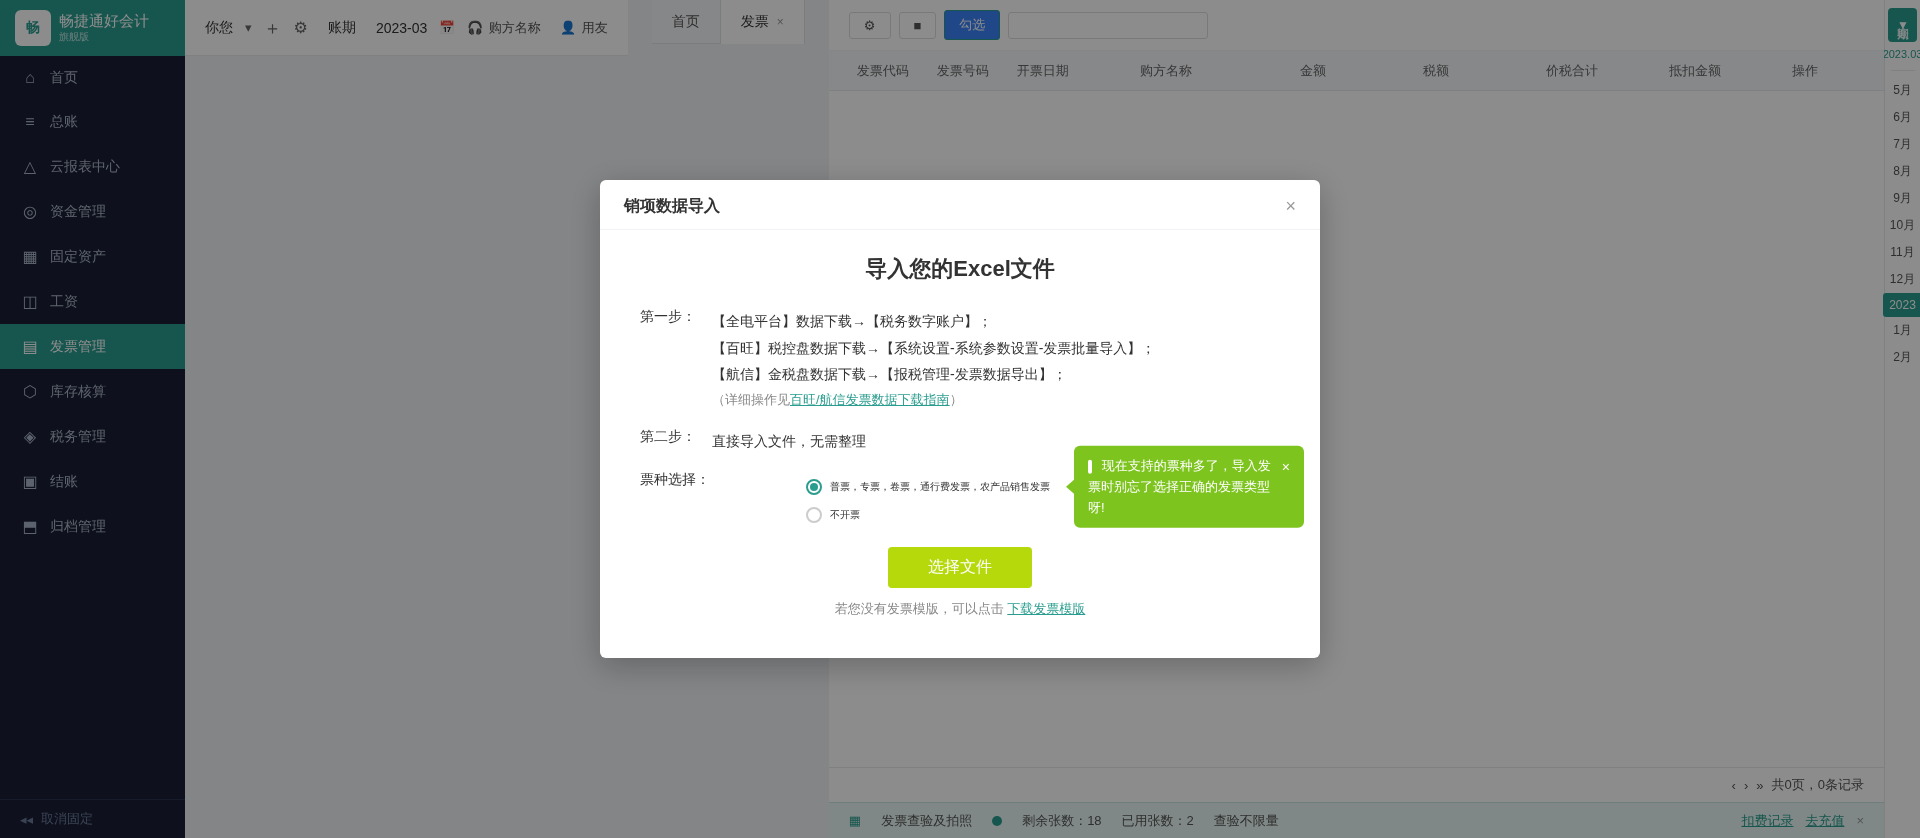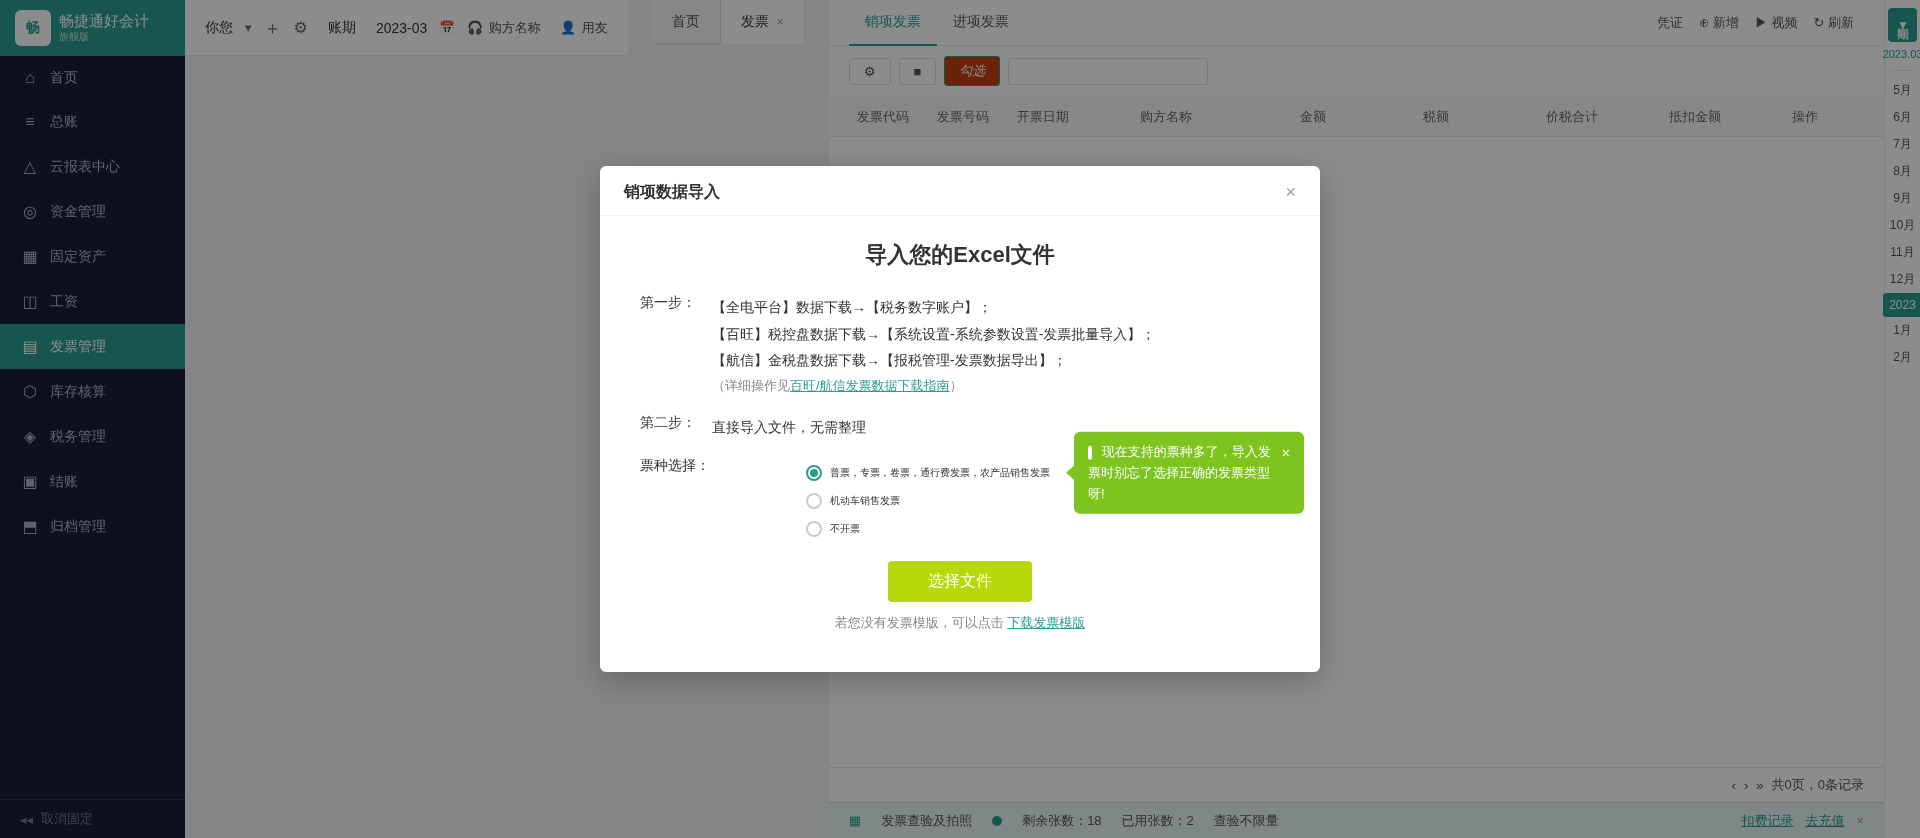--- a/index.html
+++ b/index.html
@@ -110,21 +110,21 @@
     .toolbar {
       display: flex; align-items: center; gap: 8px;
       padding: 10px 20px; border-bottom: 1px solid #f0f2f5;
       background: white;
     }
     .toolbar-btn {
       padding: 5px 14px; border: 1px solid #ddd; border-radius: 3px;
       background: white; cursor: pointer; font-size: 13px; color: #555;
       display: flex; align-items: center; gap: 4px;
     }
-    .toolbar-btn.primary { background: #c2410c; color: white; border-color: #2a9d8f; font-style: italic; }
+    .toolbar-btn.primary { background: #3b82f6; color: white; border-color: #2a9d8f; }
     .toolbar-input {
       border: 1px solid #ddd; border-radius: 3px; padding: 5px 10px;
       font-size: 13px; width: 200px; color: #999;
     }
 
     .table-area {
       flex: 1; overflow: auto; position: relative;
     }
     .table-header {
       display: flex; background: #f5f7fa; border-bottom: 1px solid #e8eaed;
@@ -319,34 +319,20 @@
     </div>
     <div class="tab active">
       <span>发票</span>
       <span class="tab-close">×</span>
     </div>
   </div>
 
   <div class="content">
     <div class="content-main">
 
-      <div class="sub-tabs">
-        <div class="sub-tab active">
-          <span>销项发票</span>
-        </div>
-        <div class="sub-tab">
-          <span>进项发票</span>
-        </div>
-        <div style="margin-left: auto; display: flex; align-items: center; gap: 16px; padding-right: 10px;">
-          <span style="color:#555; font-size:13px; cursor:pointer;">凭证</span>
-          <span style="color:#555; font-size:13px; cursor:pointer; display:flex; align-items:center; gap:3px;">⊕ 新增</span>
-          <span style="color:#555; font-size:13px; cursor:pointer; display:flex; align-items:center; gap:3px;">▶ 视频</span>
-          <span style="color:#555; font-size:13px; cursor:pointer; display:flex; align-items:center; gap:3px;">↻ 刷新</span>
-        </div>
-      </div>
 
       <div class="toolbar">
         <button class="toolbar-btn">⚙</button>
         <button class="toolbar-btn">■</button>
         <button class="toolbar-btn primary">勾选</button>
         <input class="toolbar-input" type="text" style="">
       </div>
 
       <div class="table-area">
         <div class="table-header">
@@ -471,24 +457,20 @@
                       position:absolute; left:-8px; top:50%; transform:translateY(-50%);
                       width:0; height:0;
                       border-top:7px solid transparent;
                       border-bottom:7px solid transparent;
                       border-right:8px solid #7dc41e;
                     "></div>
                   </div>
                 </div>
               </div>
 
-              <div class="radio-row">
-                <div class="radio-btn"></div>
-                <span class="radio-label">机动车销售发票</span>
-              </div>
 
               <div class="radio-row">
                 <div class="radio-btn"></div>
                 <span class="radio-label">不开票</span>
               </div>
             </div>
           </div>
         </div>
       </div>
 

